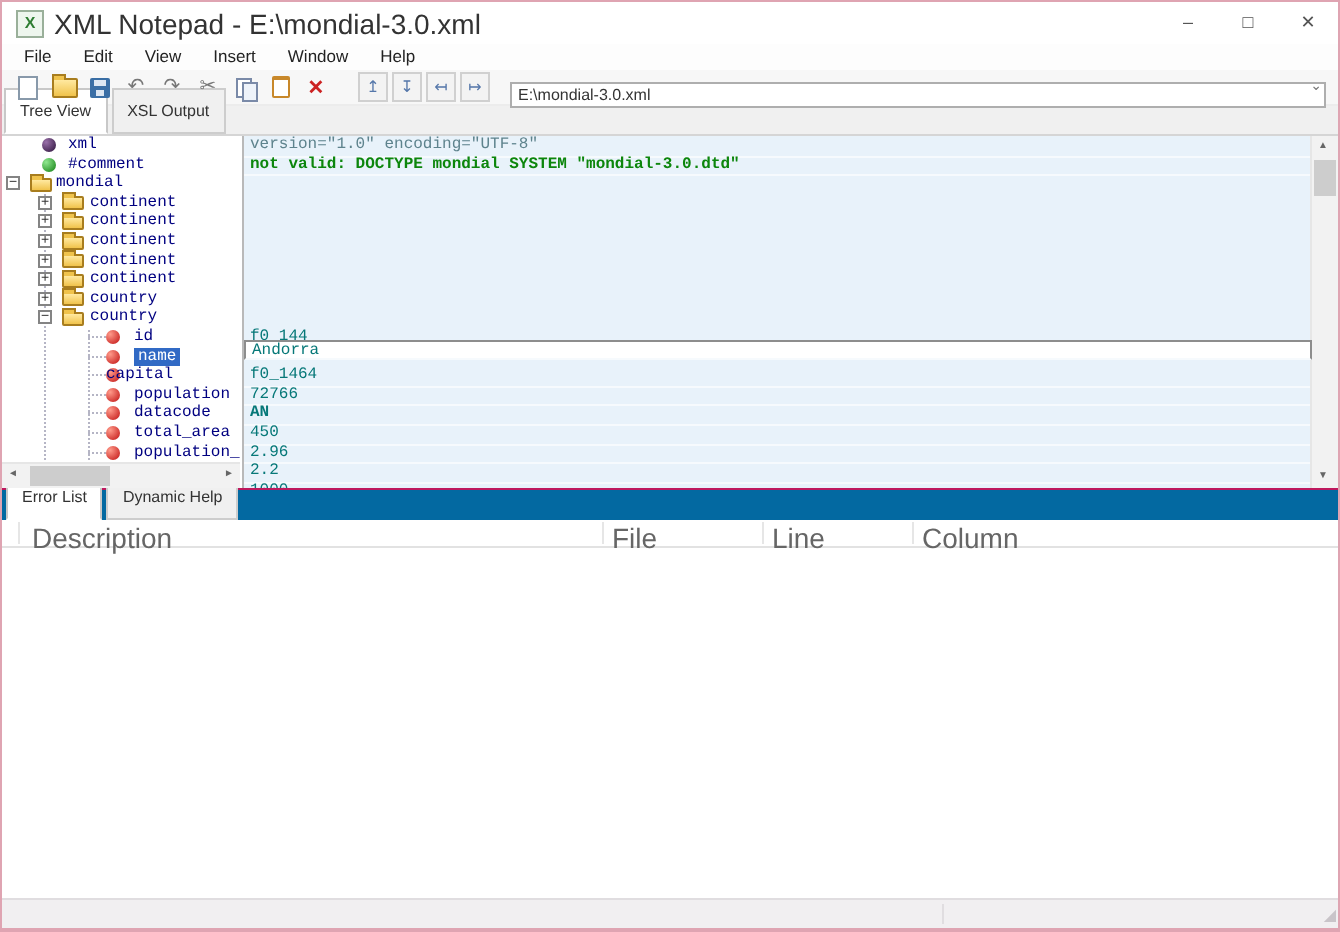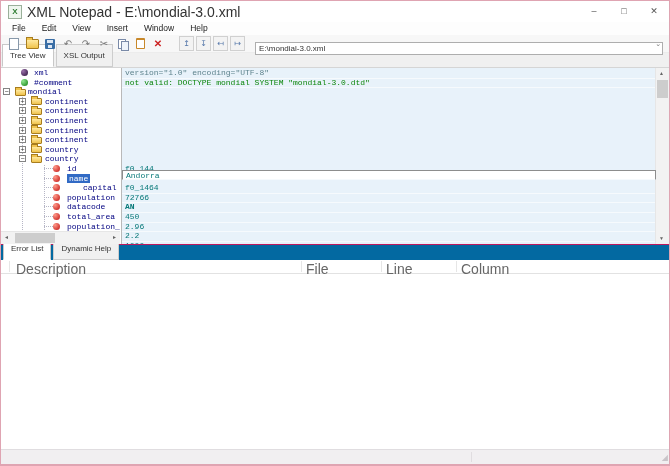--- a/index.html
+++ b/index.html
@@ -212,21 +212,21 @@
             <span class="tlabel" style="left: 66px;">id</span>
           </div>
           <div class="trow" style="top: 105.6px;">
             <span class="stub" style="left: 43px; width: 9px;"></span>
             <span class="sphere i-attr" style="left: 52px;"></span>
             <span class="tlabel sel" style="left: 66px;">name</span>
           </div>
           <div class="trow" style="top: 115.2px;">
             <span class="stub" style="left: 43px; width: 9px;"></span>
             <span class="sphere i-attr" style="left: 52px;"></span>
-            <span class="tlabel" style="left: 82px; text-align: right;">capital</span>
+            <span class="tlabel" style="left: 52px; text-align: right;">capital</span>
           </div>
           <div class="trow" style="top: 124.8px; text-decoration: underline;">
             <span class="stub" style="left: 43px; width: 9px;"></span>
             <span class="sphere i-attr" style="left: 52px;"></span>
             <span class="tlabel" style="left: 66px;">population</span>
           </div>
           <div class="trow" style="top: 134.4px;">
             <span class="stub" style="left: 43px; width: 9px;"></span>
             <span class="sphere i-attr" style="left: 52px;"></span>
             <span class="tlabel" style="left: 66px;">datacode</span>
@@ -253,21 +253,21 @@
         </div>
       <div class="hscroll">
         <span class="sarrow" style="left:0;top:0;">◄</span>
         <div class="hthumb"></div>
         <span class="sarrow" style="right:0;top:0;">►</span>
       </div>
     </div>
     <div class="valuepanel">
       <div id="value-rows">
           <div class="vrow hasval vc-pi" style="top: 0px;">version="1.0" encoding="UTF-8"</div>
-          <div class="vrow hasval vc-comment" style="top: 9.6px;">not valid: DOCTYPE mondial SYSTEM "mondial-3.0.dtd"</div>
+          <div class="vrow hasval vc-comment" style="top: 9.6px; font-weight: bold;">not valid: DOCTYPE mondial SYSTEM "mondial-3.0.dtd"</div>
           <div class="vrow" style="top: 19.2px;"></div>
           <div class="vrow" style="top: 28.8px;"></div>
           <div class="vrow" style="top: 38.4px;"></div>
           <div class="vrow" style="top: 48px;"></div>
           <div class="vrow" style="top: 57.6px;"></div>
           <div class="vrow" style="top: 67.2px;"></div>
           <div class="vrow" style="top: 76.8px;"></div>
           <div class="vrow" style="top: 86.4px;"></div>
           <div class="vrow hasval" style="top: 96px;">f0_144</div>
           <div class="vrow hasval vedit" style="top: 102px;">Andorra</div>

